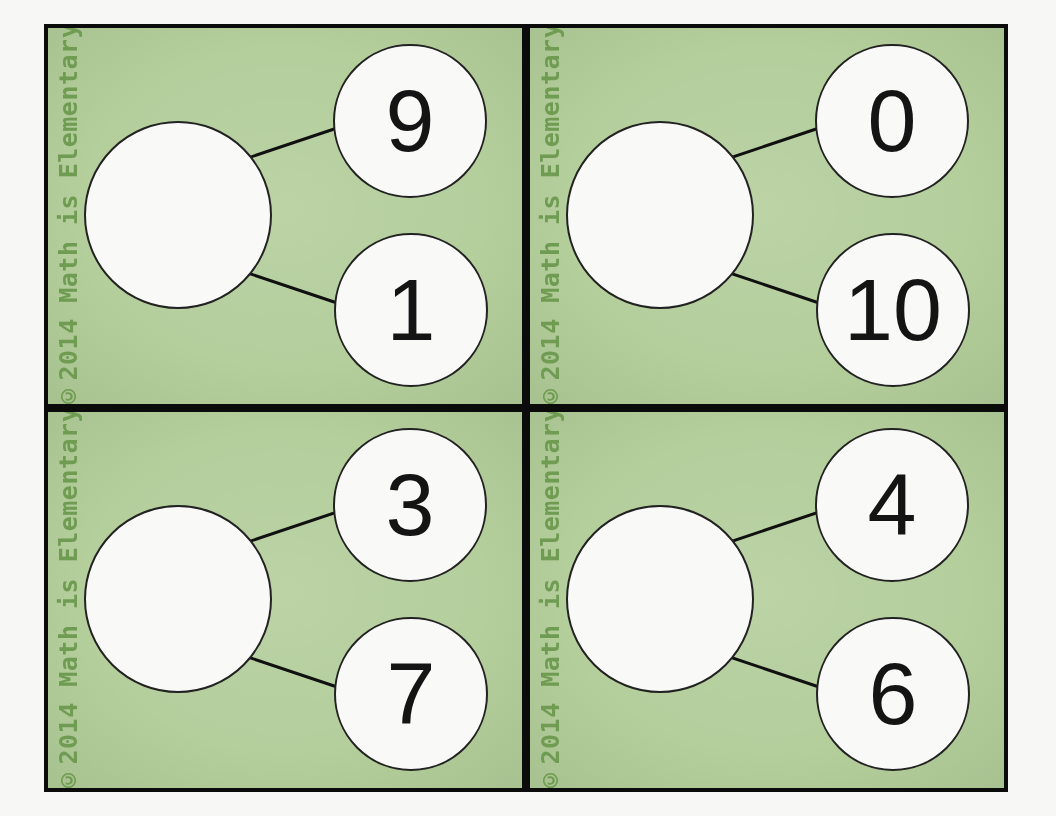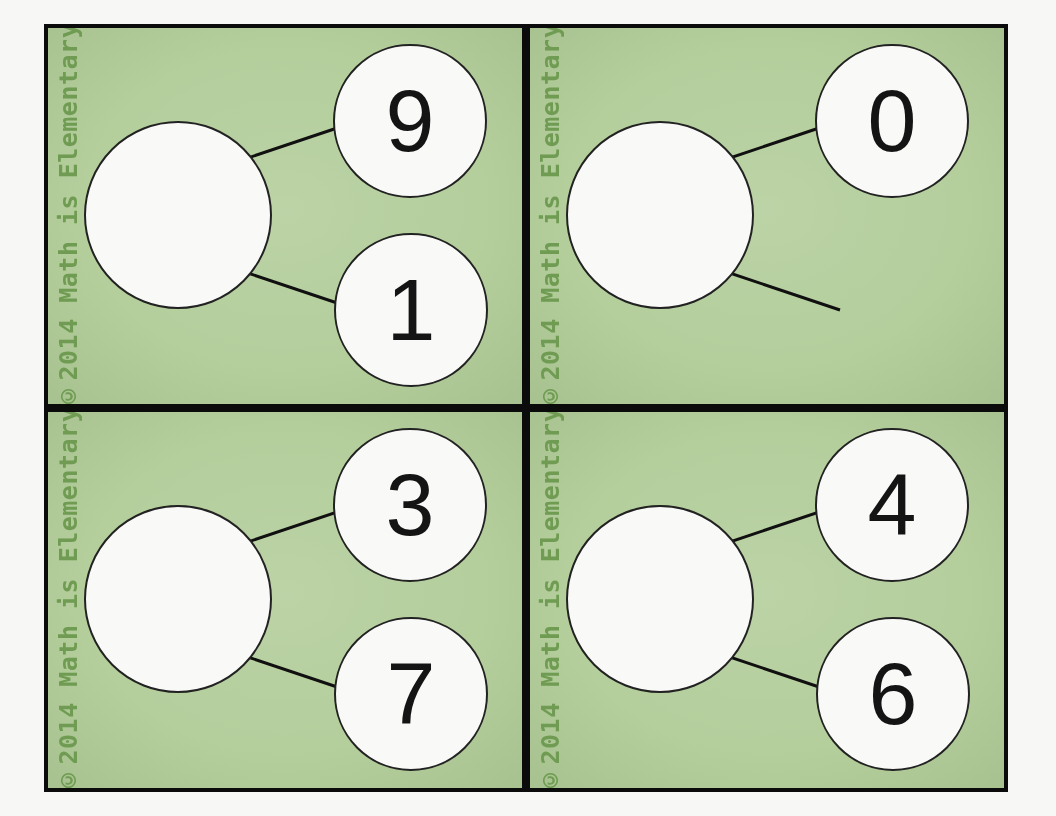--- a/index.html
+++ b/index.html
@@ -111,20 +111,23 @@
     <svg class="lines" viewBox="0 0 474 376" aria-hidden="true">
       <line x1="170" y1="140" x2="310" y2="93"></line>
       <line x1="170" y1="235" x2="310" y2="282"></line>
     </svg>
     <div class="circle whole">
       <span class="num"></span>
     </div>
     <div class="circle part-top">
       <span class="num">0</span>
     </div>
+    <div class="circle part-bottom">
+      <span class="num">10</span>
+    </div>
   </div>
 
   <div class="card">
     <div class="watermark">©2014 Math is Elementary</div>
     <svg class="lines" viewBox="0 0 474 376" aria-hidden="true">
       <line x1="170" y1="140" x2="310" y2="93"></line>
       <line x1="170" y1="235" x2="310" y2="282"></line>
     </svg>
     <div class="circle whole">
       <span class="num"></span>

